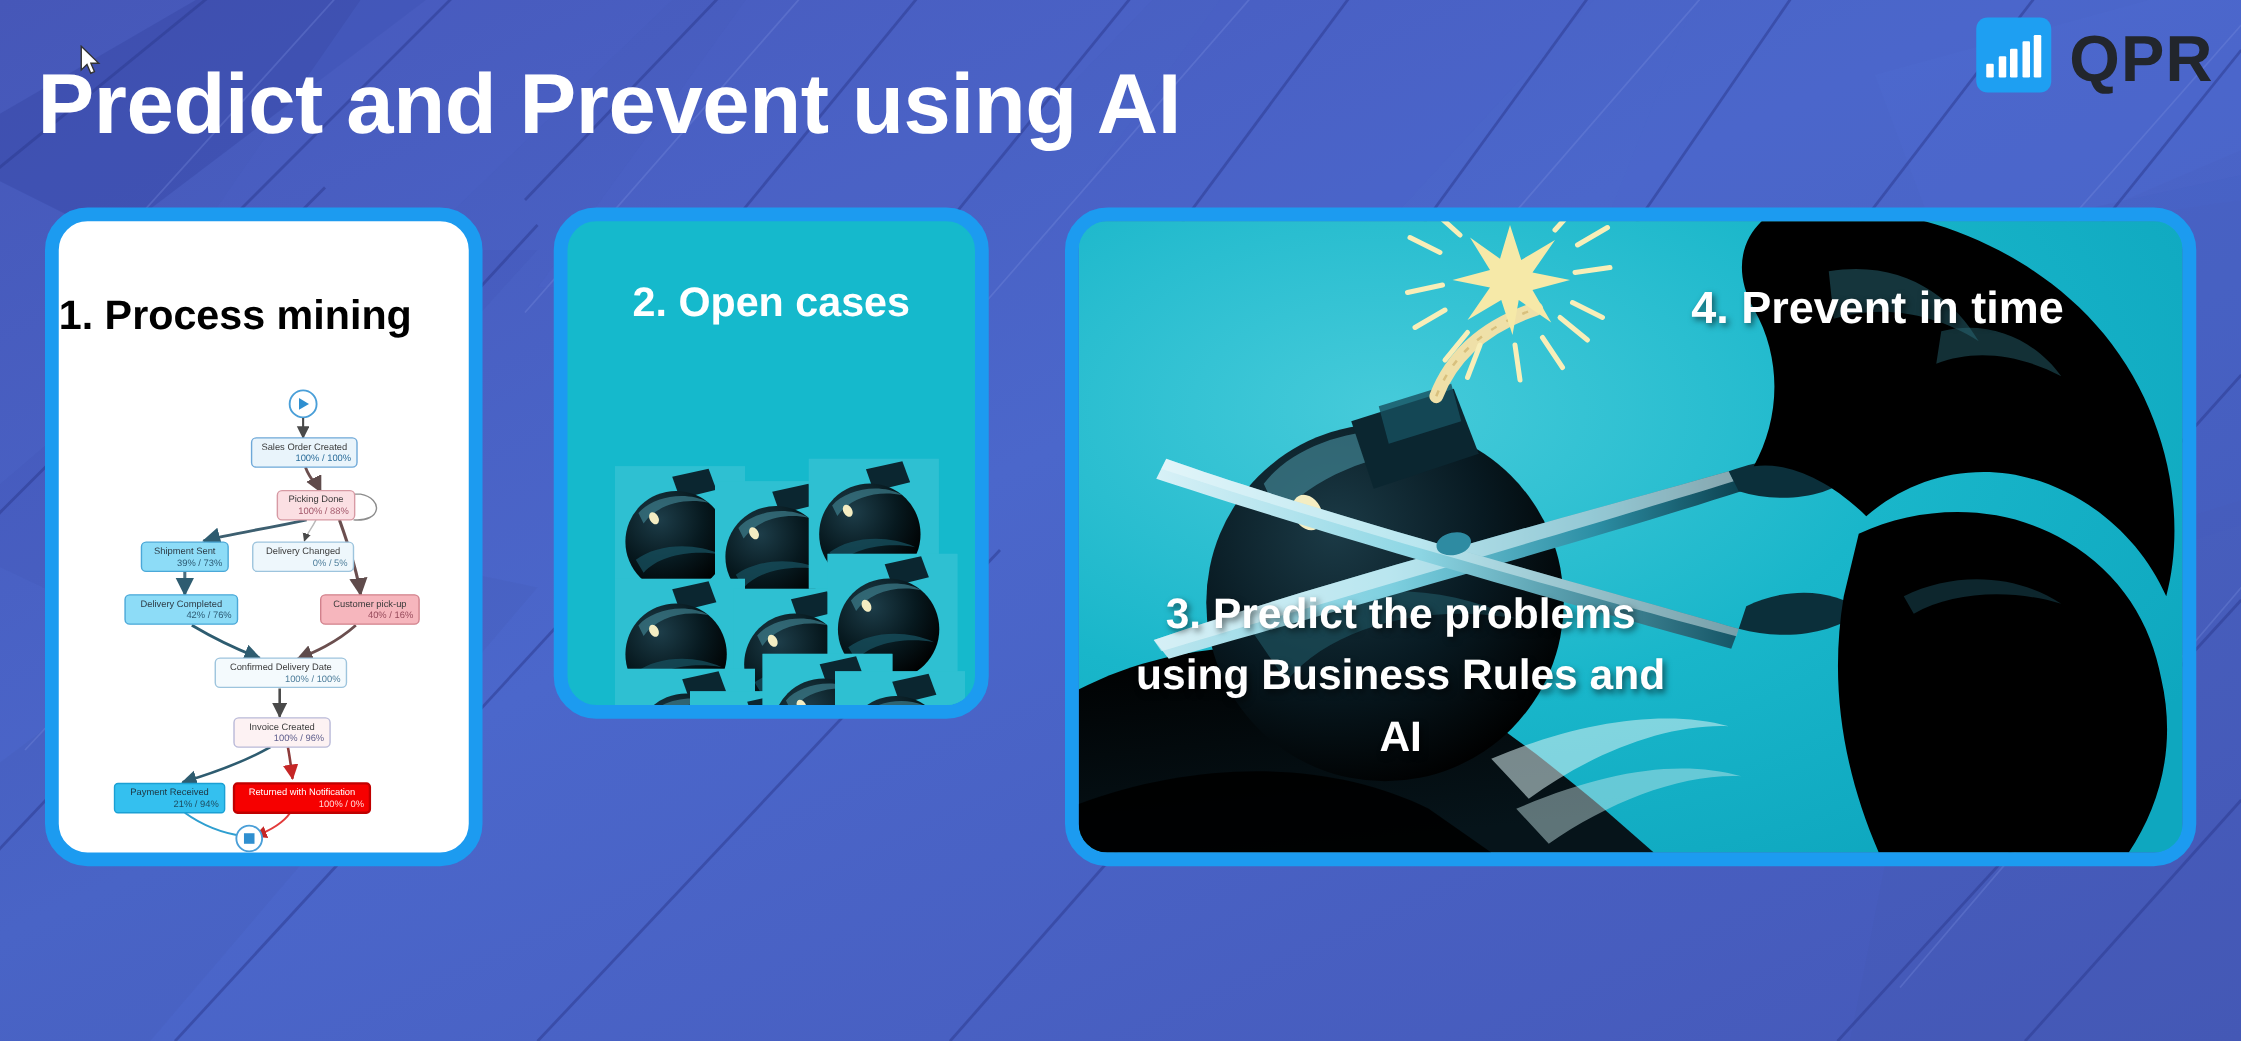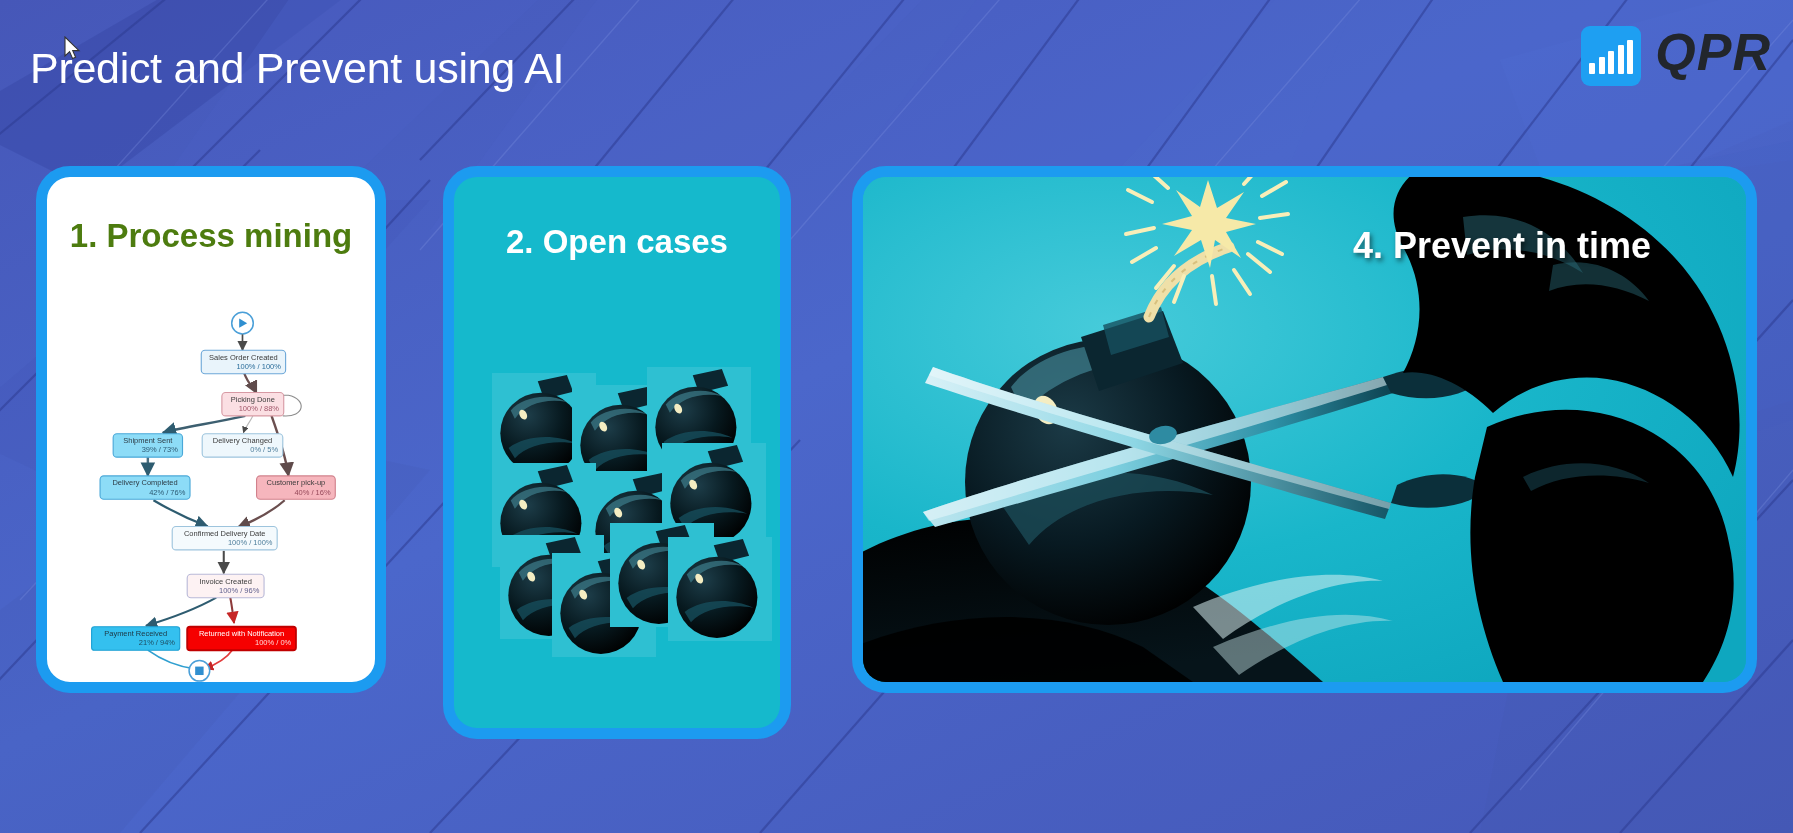--- a/index.html
+++ b/index.html
@@ -14,46 +14,46 @@
   
   .bg-pattern{position:absolute;inset:0;overflow:hidden;}
   .bg-pattern svg{display:block;width:100%;height:100%;}
 
   
   .cursor{position:absolute;left:64px;top:36px;width:18px;height:26px;}
 
   
   .title{
     position:absolute;left:30px;top:44px;
-    color:#ffffff;font-size:43px;font-weight:normal;
+    color:#ffffff;font-size:68px;font-weight:bold;
     letter-spacing:-0.3px;white-space:nowrap;
     font-family:"Liberation Sans", sans-serif;
   }
 
   
-  .logo{position:absolute;right:22px;top:26px;display:flex;align-items:flex-start;gap:14px;font-style:italic;}
+  .logo{position:absolute;right:22px;top:14px;display:flex;align-items:flex-end;gap:14px;}
   .logo-mark{width:60px;height:60px;border-radius:9px;background:#1e9ff2;
     display:flex;align-items:flex-end;justify-content:center;padding-bottom:12px;box-sizing:border-box;}
   .logo-bars{display:flex;align-items:flex-end;gap:3.5px;height:32px;}
   .logo-bars i{display:block;width:6px;background:#ffffff;border-radius:1px;}
   .logo-text{color:#22262c;font-size:52px;font-weight:bold;letter-spacing:1px;line-height:1;}
 
   
   .panel{position:absolute;border-radius:34px;box-sizing:border-box;overflow:hidden;}
   .panel-border{border:11px solid #1c9bf0;}
 
   
   #panel1{left:36px;top:166px;width:350px;height:527px;background:#ffffff;}
-  #panel1 .p-head{position:absolute;left:0;right:0;top:40px;text-align:center;
-    font-size:33px;font-weight:bold;color:#4d7c0f;}
+  #panel1 .p-head{position:absolute;left:0;right:0;top:56px;
+    font-size:33px;font-weight:bold;color:#000000;}
   .pm-wrap{position:absolute;left:0;top:112px;width:100%;height:400px;margin-left:24px;}
   .pm-wrap svg{display:block;width:100%;height:100%;}
 
   
-  #panel2{left:443px;top:166px;width:348px;height:573px;background:#15b9cc;}
+  #panel2{left:443px;top:166px;width:348px;height:409px;background:#15b9cc;}
   #panel2 .p-head{position:absolute;left:0;right:0;top:46px;text-align:center;
     font-size:33px;font-weight:bold;color:#ffffff;}
   .bombgrid{position:absolute;left:38px;top:190px;width:280px;height:260px;}
   .bombgrid .bcell{position:absolute;width:104px;height:104px;background:#2ec0d2;}
   .bombgrid .bcell svg{display:block;width:100%;height:100%;}
 
   
   #panel3{left:852px;top:166px;width:905px;height:527px;
     background:radial-gradient(ellipse at 30% 35%, #3ec6d8 0%, #18b5c9 55%, #0fa9c0 100%);}
   #panel3 .p3-title{position:absolute;right:24px;top:48px;width:440px;text-align:center;
@@ -509,15 +509,16 @@
                  C520 34,534 4,560 -10 Z" fill="#000000"></path>
         <path d="M600 40 C660 30,700 62,720 96 C686 74,642 66,604 78 Z" fill="#2a6a78" opacity=".5"></path>
         <path d="M690 88 C730 78,766 96,786 124 C752 106,716 102,686 114 Z" fill="#2a6a78" opacity=".45"></path>
         <path d="M624 250 C676 226,740 226,790 256 C834 282,858 322,866 366
                  C878 418,866 466,840 505 L640 505 C612 440,600 372,612 300 Z" fill="#000000"></path>
         <path d="M660 300 C700 280,750 282,786 306 C746 294,700 296,668 314 Z" fill="#1d5563" opacity=".45"></path>
       </svg>
     </div>
 
     <div class="p3-title">4. Prevent in time</div>
+    <div class="p3-body">3. Predict the problems using Business Rules and AI</div>
   </div>
 
 </div>
 
 </body></html>

